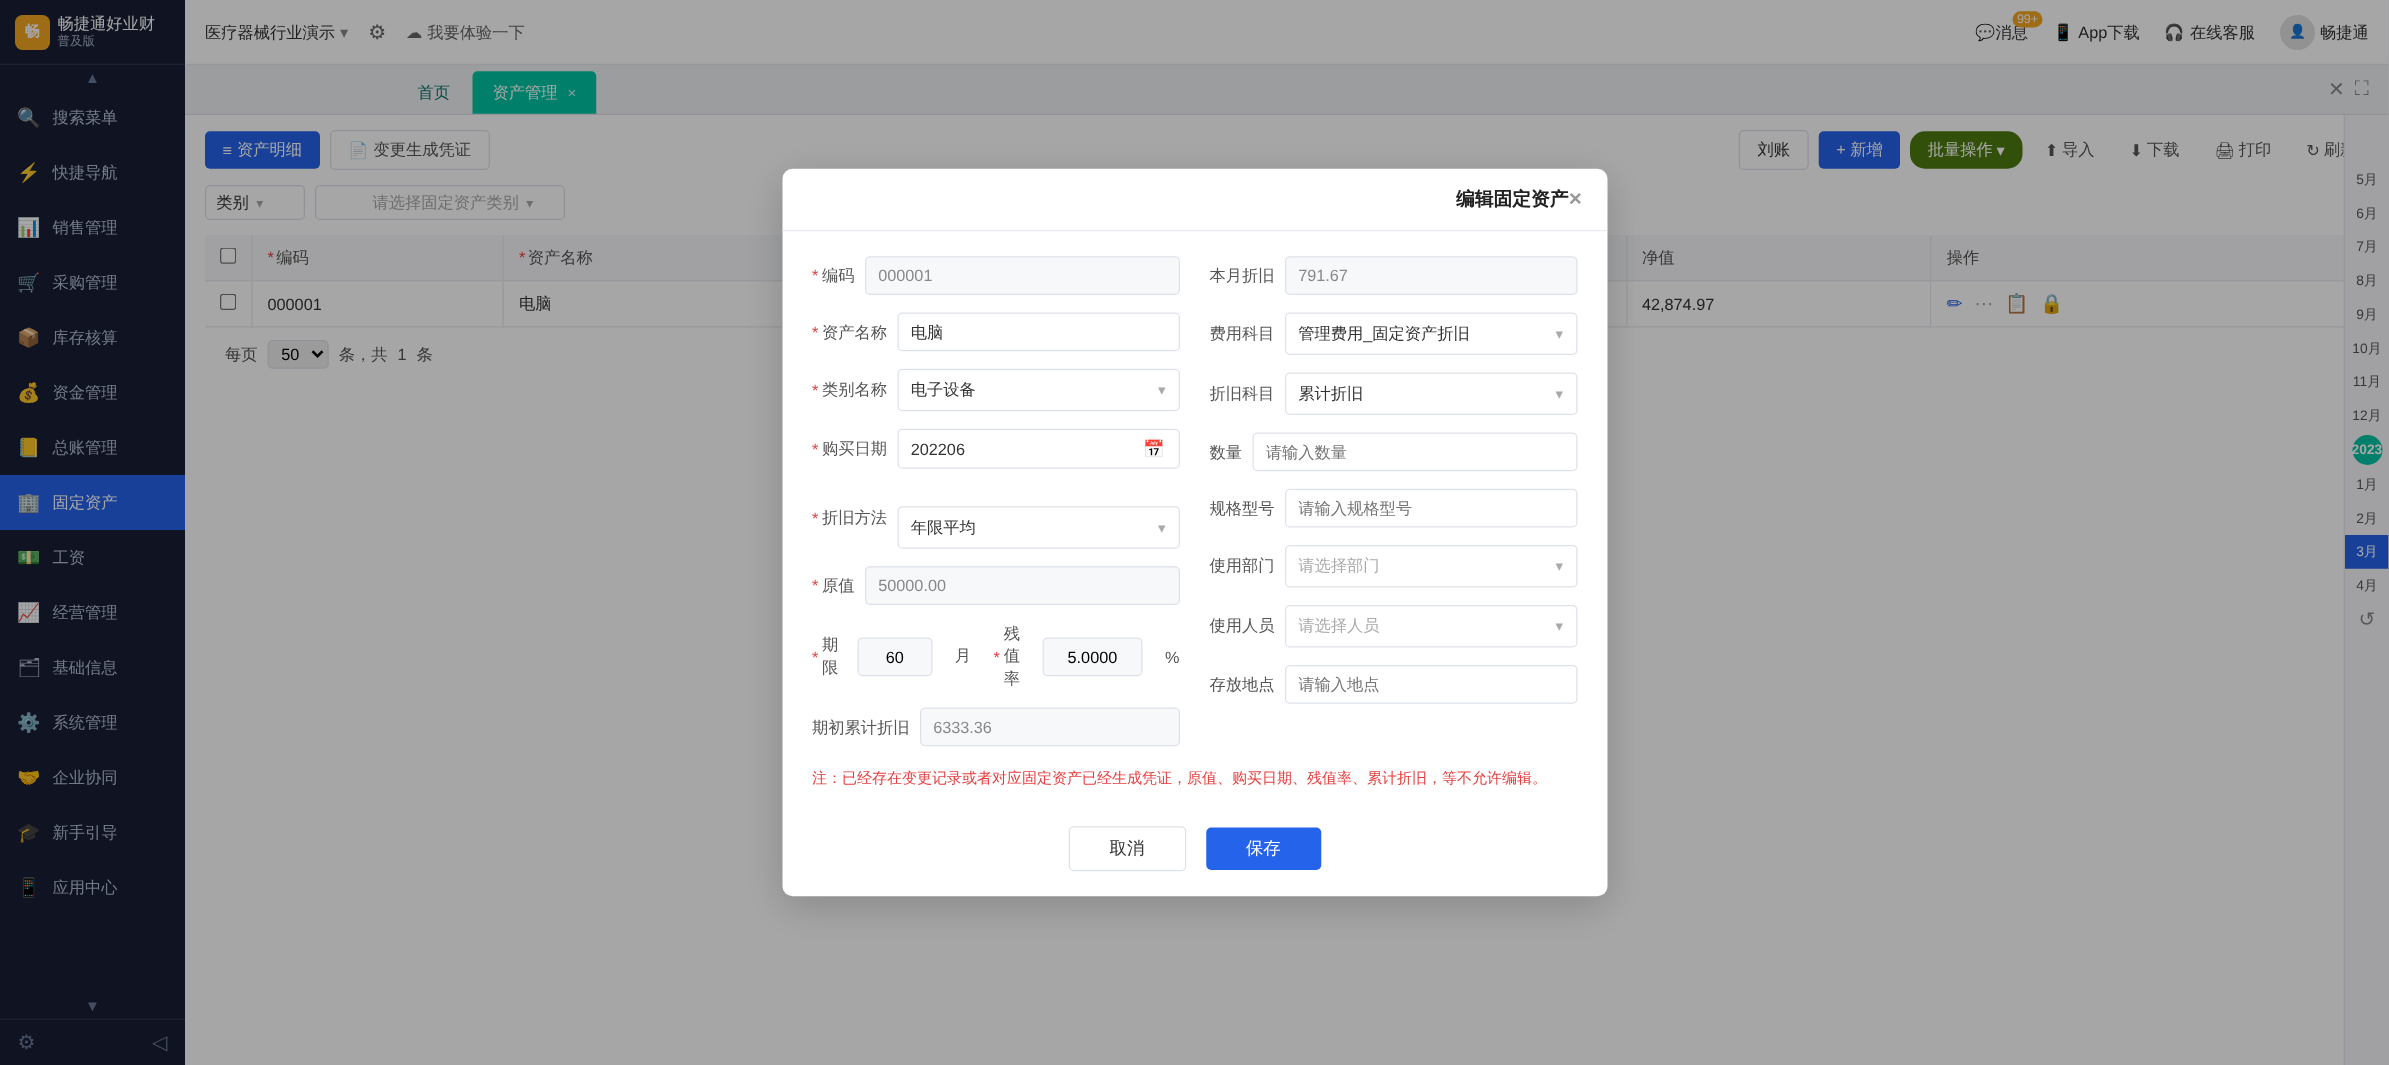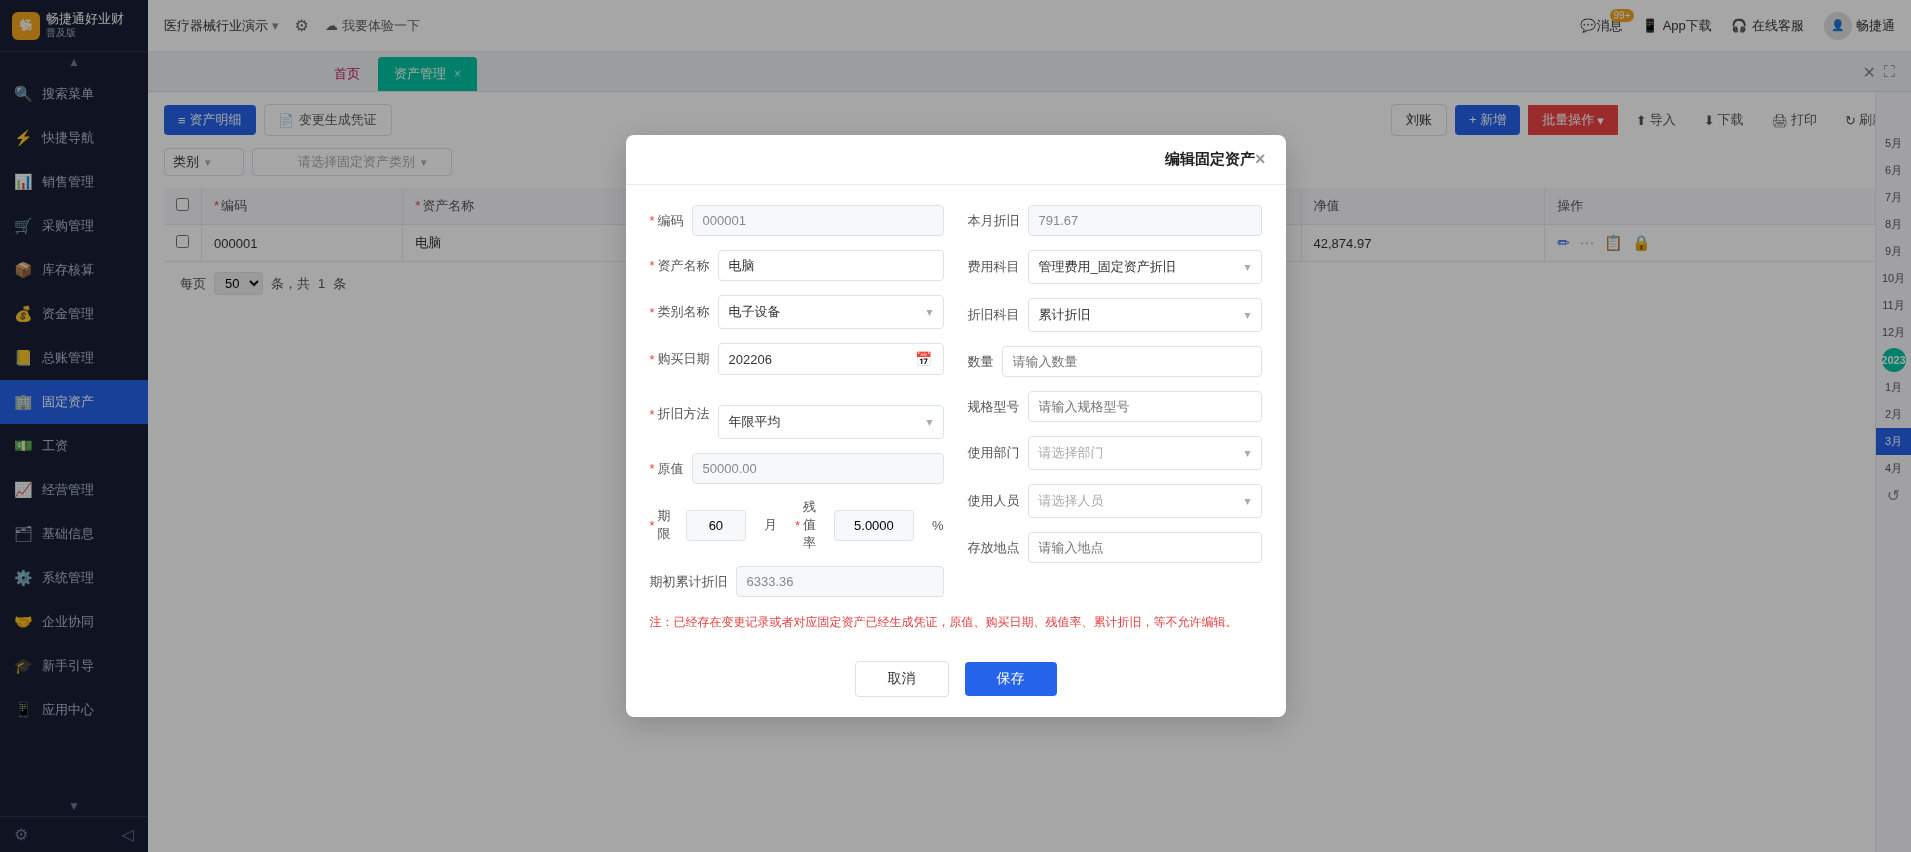--- a/index.html
+++ b/index.html
@@ -115,21 +115,21 @@
       border-bottom: 1px solid #dde1ea;
       position: relative;
     }
     .tab {
       height: 34px;
       display: flex; align-items: center;
       padding: 0 16px;
       font-size: 13px;
       cursor: pointer;
       background: #f0f2f5;
-      color: #be185d;
+      color: #0f766e;
       border-radius: 4px 4px 0 0;
       margin-right: 2px;
     }
     .tab.active {
       background: #00c5a3;
       color: #fff;
     }
     .tab-close { margin-left: 8px; font-size: 12px; color: rgba(255,255,255,0.8); }
     .tabbar-controls {
       position: absolute; right: 16px; top: 50%; transform: translateY(-50%);
@@ -161,21 +161,21 @@
       display: flex; align-items: center; gap: 4px;
       padding: 6px 14px; border-radius: 4px;
       font-size: 13px; cursor: pointer; border: none;
       background: #e8f4ff; color: #2563eb;
     }
     .btn-tab.active { background: #2563eb; color: #fff; }
     .btn-tab-voucher { background: transparent; color: #555; border: 1px solid #dde1ea; }
     .toolbar-right { margin-left: auto; display: flex; align-items: center; gap: 8px; }
     .btn-adjust { padding: 6px 14px; background: #fff; border: 1px solid #dde1ea; border-radius: 4px; font-size: 13px; color: #333; cursor: pointer; }
     .btn-new { padding: 6px 14px; background: #2563eb; border: none; border-radius: 4px; font-size: 13px; color: #fff; cursor: pointer; display: flex; align-items: center; gap: 3px; }
-    .btn-batch { padding: 6px 14px; background: #ef4444; border: none; border-radius: 1px; font-size: 13px; color: #fff; cursor: pointer; display: flex; align-items: center; gap: 3px; }
+    .btn-batch { padding: 6px 14px; background: #4d7c0f; border: none; border-radius: 12px; font-size: 13px; color: #fff; cursor: pointer; display: flex; align-items: center; gap: 3px; }
     .btn-action { padding: 6px 10px; background: transparent; border: none; font-size: 13px; color: #555; cursor: pointer; display: flex; align-items: center; gap: 3px; }
 
     
     .filter-row { display: flex; align-items: center; gap: 8px; margin-bottom: 12px; }
     .filter-select {
       display: flex; align-items: center;
       border: 1px solid #dde1ea; border-radius: 4px;
       padding: 4px 8px; font-size: 13px; color: #333;
       background: #fff; cursor: pointer; min-width: 80px;
     }

